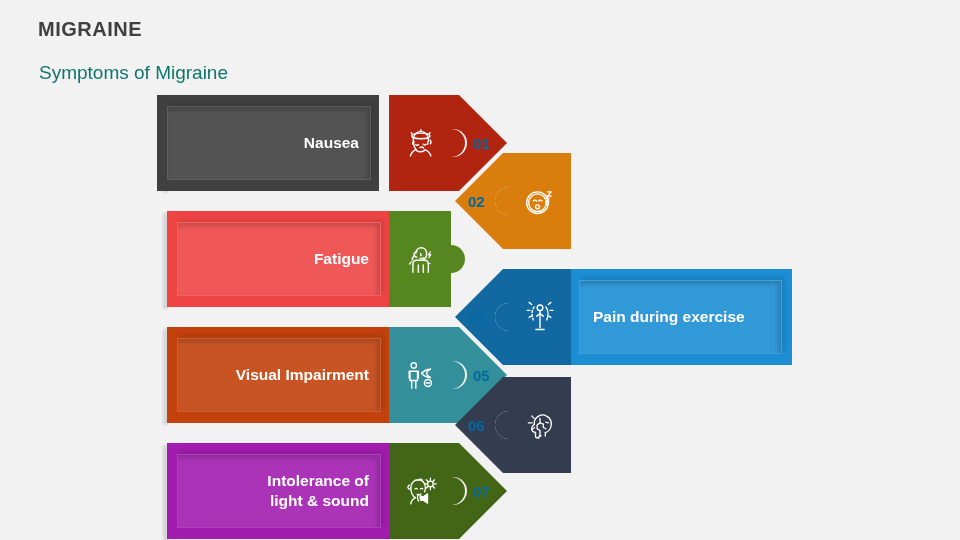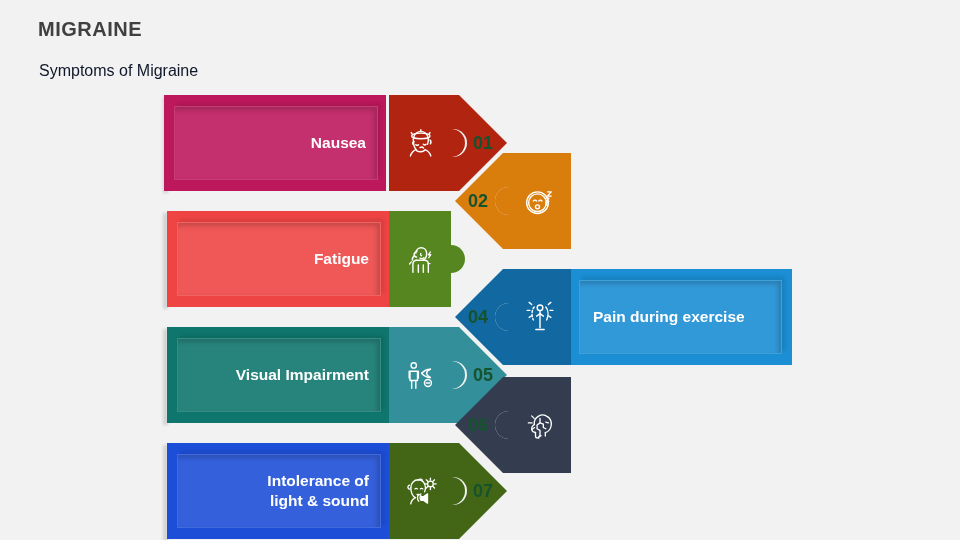--- a/index.html
+++ b/index.html
@@ -12,21 +12,21 @@
   #stage{position:absolute;left:0;top:0;width:960px;height:540px;}
 
   
   .title{
     position:absolute;left:38px;top:18px;
     font-size:20px;font-weight:bold;letter-spacing:.5px;
     color:#404040;
   }
   .subtitle{
     position:absolute;left:39px;top:62px;
-    font-size:16px;font-weight:normal;color:#0f172a;
+    font-size:19px;font-weight:normal;color:#0f766e;
   }
 
   
   .row{position:absolute;}
 
   
   .bar{position:absolute;top:0;height:96px;}
   .bar .inset{
     position:absolute;top:11px;height:74px;
     background:rgba(255,255,255,.10);
@@ -54,21 +54,21 @@
     position:absolute;top:0;left:0;width:62px;height:96px;
     display:flex;align-items:center;justify-content:center;
   }
   .iconpanel svg{display:block;}
 
   
   .arrow{position:absolute;top:0;width:56px;height:96px;}
   .arrow .num{
     position:absolute;top:0;height:96px;
     display:flex;align-items:center;
-    color:#14532d;font-size:18px;font-weight:bold;
+    color:#0369a1;font-size:15px;font-weight:bold;
   }
 
   
   .shadowstrip{
     position:absolute;top:2px;width:5px;height:96px;
     background:rgba(0,0,0,.13);
     filter:blur(1.5px);
   }
 </style>
 </head>
@@ -76,21 +76,21 @@
 
 <div id="stage">
 
   <div class="title">MIGRAINE</div>
   <div class="subtitle">Symptoms of Migraine</div>
 
   <div id="rows">
       <div class="row" style="left: 0px; top: 95px; width: 960px; height: 96px;">
       <div class="shadowstrip" style="left:163px"></div>
 
-      <div class="bar" style="left:164px;width:222px;background:#be185d">
+      <div class="bar" style="left:157px;width:222px;background:#404040">
         <div class="inset" style="left:10px;width:204px"></div>
         <div class="label" style="left:10px;width:192px;justify-content:flex-end;text-align:right">Nausea</div>
       </div>
 
       <div class="iconpanel" style="left:389px;background:#b02410">
         <div class="tab" style="right:-14px;background:#b02410"></div>
         <div class="glyph">
             <svg viewBox="0 0 48 48" width="40" height="40">
     <g fill="none" stroke="#fff" stroke-width="1.7" stroke-linecap="round" stroke-linejoin="round">
       <path d="M16 20c0-6 4-10 9-10s9 4 9 10c0 2-.4 4-1 5.6"></path>
@@ -223,21 +223,21 @@
       </div>
 
       <div class="bar" style="left:571px;width:221px;background:#1b8ed4">
         <div class="inset" style="left:8px;width:203px"></div>
         <div class="label" style="left:22px;width:191px;justify-content:flex-start;text-align:left">Pain during exercise</div>
       </div>
     </div>
       <div class="row" style="left: 0px; top: 327px; width: 960px; height: 96px;">
       <div class="shadowstrip" style="left:163px"></div>
 
-      <div class="bar" style="left:167px;width:222px;background:#0f766e">
+      <div class="bar" style="left:167px;width:222px;background:#c2410c">
         <div class="inset" style="left:10px;width:204px"></div>
         <div class="label" style="left:10px;width:192px;justify-content:flex-end;text-align:right">Visual Impairment</div>
       </div>
 
       <div class="iconpanel" style="left:389px;background:#338f99">
         <div class="tab" style="right:-14px;background:#338f99"></div>
         <div class="glyph">
             <svg viewBox="0 0 48 48" width="40" height="40">
     <g fill="none" stroke="#fff" stroke-width="1.7" stroke-linecap="round" stroke-linejoin="round">
       <circle cx="16.5" cy="12.5" r="3.2"></circle>
@@ -299,21 +299,21 @@
       <path d="M17 16l-3-3M14.5 21.5H10M17.5 27l-3.5 2.5" stroke-width="1.5"></path>
     </g>
   </svg>
           </div>
       </div>
 
     </div>
       <div class="row" style="left: 0px; top: 443px; width: 960px; height: 96px;">
       <div class="shadowstrip" style="left:163px"></div>
 
-      <div class="bar" style="left:167px;width:222px;background:#1d4ed8">
+      <div class="bar" style="left:167px;width:222px;background:#a21caf">
         <div class="inset" style="left:10px;width:204px"></div>
         <div class="label" style="left:10px;width:192px;justify-content:flex-end;text-align:right">Intolerance of
 light &amp; sound</div>
       </div>
 
       <div class="iconpanel" style="left:389px;background:#426615">
         <div class="tab" style="right:-14px;background:#426615"></div>
         <div class="glyph">
             <svg viewBox="0 0 48 48" width="40" height="40">
     <g fill="none" stroke="#fff" stroke-width="1.6" stroke-linecap="round" stroke-linejoin="round">

